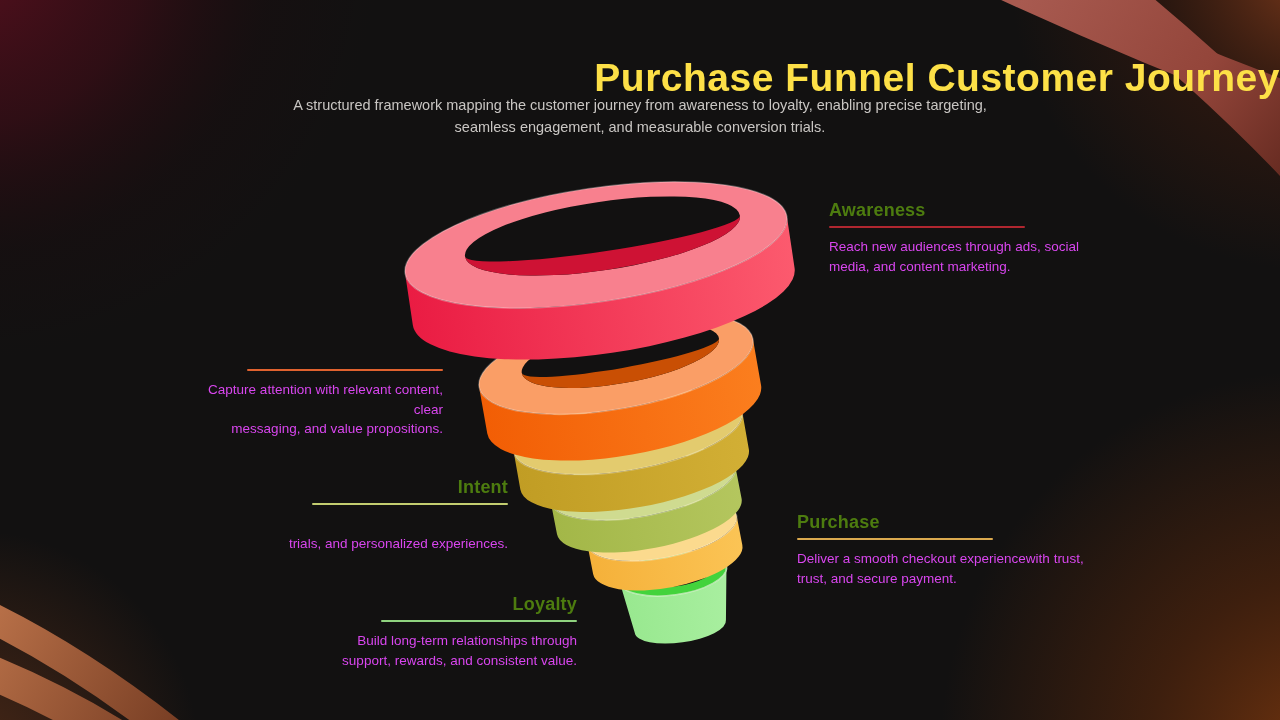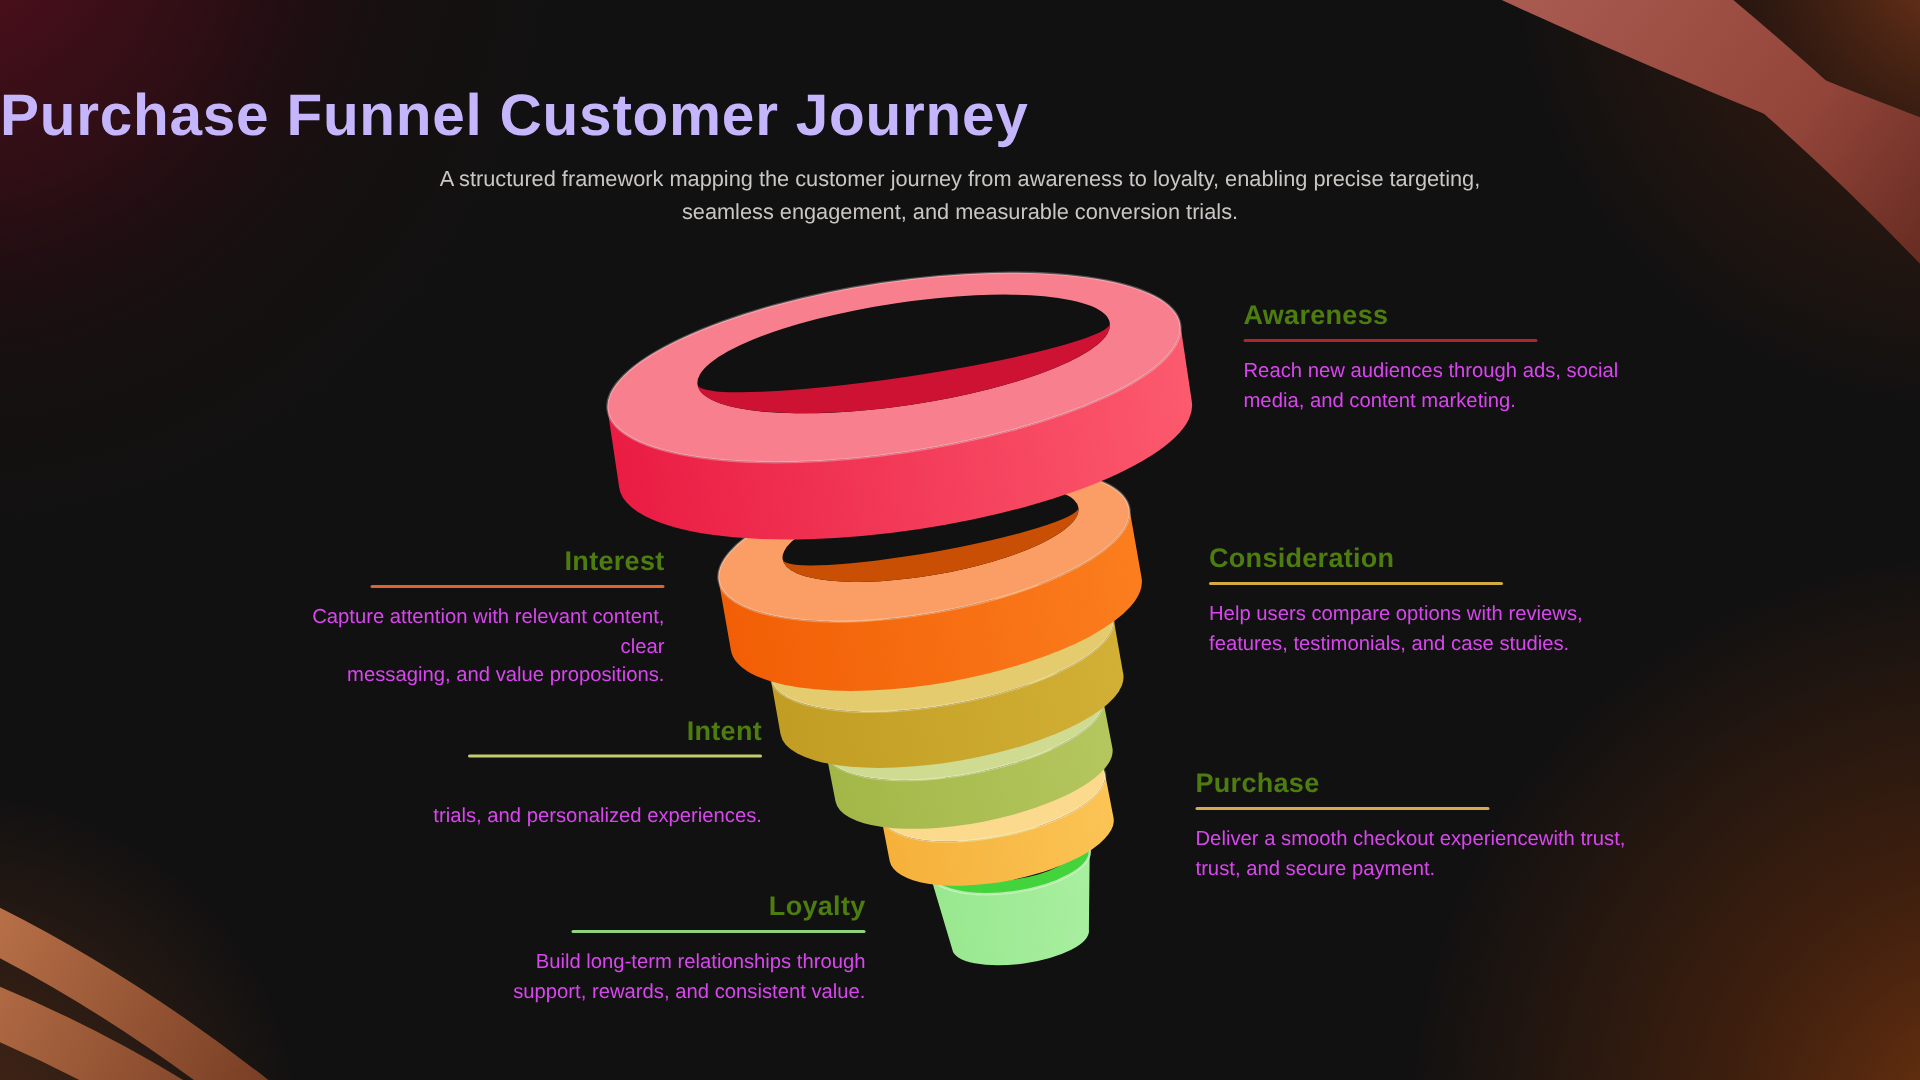--- a/index.html
+++ b/index.html
@@ -3,25 +3,25 @@
 <meta charset="utf-8">
 <style>
   html,body{margin:0;padding:0;background:#000;}
   .slide{
     position:relative;width:1280px;height:720px;overflow:hidden;
     background:#121111;
     font-family:"Liberation Sans", sans-serif;
   }
   svg.layer{position:absolute;left:0;top:0;pointer-events:none;}
   .title{
-    position:absolute;top:56px;left:0;width:100%;text-align:left;
-    font-size:39px;font-weight:700;color:#c4b5fd;letter-spacing:.5px;
+    position:absolute;top:56px;left:0;width:100%;text-align:right;
+    font-size:39px;font-weight:700;color:#fde047;letter-spacing:.5px;
   }
   .subtitle{
-    position:absolute;top:109px;left:0;width:100%;text-align:center;
+    position:absolute;top:94px;left:0;width:100%;text-align:center;
     font-size:14.5px;line-height:22px;color:#C9C6C3;
   }
   .stage{position:absolute;}
   .stage h3{margin:0;font-size:18px;font-weight:700;color:#4d7c0f;letter-spacing:.2px;}
   .stage .rule{height:2px;width:196px;margin-top:5px;border-radius:1px;background:#888;}
   .stage p{margin:9px 0 0;font-size:13.5px;line-height:19.5px;color:#d946ef;}
   .stage.right-align{text-align:right;}
   .stage.right-align .rule{margin-left:auto;}
   .s-awareness{left:829px;top:200px;width:270px;}
   .s-interest{left:180px;top:364px;width:263px;}
@@ -148,30 +148,24 @@
     <div>seamless engagement, and measurable conversion trials.</div>
   </div>
 
   <div class="stage s-awareness">
     <h3>Awareness</h3>
     <div class="rule" style="background: rgb(176, 38, 47);"></div>
     <p><span>Reach new audiences through ads, social</span><br><span>media, and content marketing.</span></p>
   </div>
 
   <div class="stage s-interest right-align">
-    <h3>Interest</h3>
     <div class="rule" style="background: rgb(224, 98, 47);"></div>
     <p><span>Capture attention with relevant content, clear</span><br><span>messaging, and value propositions.</span></p>
   </div>
 
-  <div class="stage s-consideration">
-    <h3>Consideration</h3>
-    <div class="rule" style="background: rgb(211, 169, 70);"></div>
-    <p><span>Help users compare options with reviews,</span><br><span>features, testimonials, and case studies.</span></p>
-  </div>
 
   <div class="stage s-intent right-align">
     <h3>Intent</h3>
     <div class="rule" style="background: rgb(195, 205, 112);"></div>
     <p><br><span>trials, and personalized experiences.</span></p>
   </div>
 
   <div class="stage s-purchase">
     <h3>Purchase</h3>
     <div class="rule" style="background: rgb(219, 169, 78);"></div>

